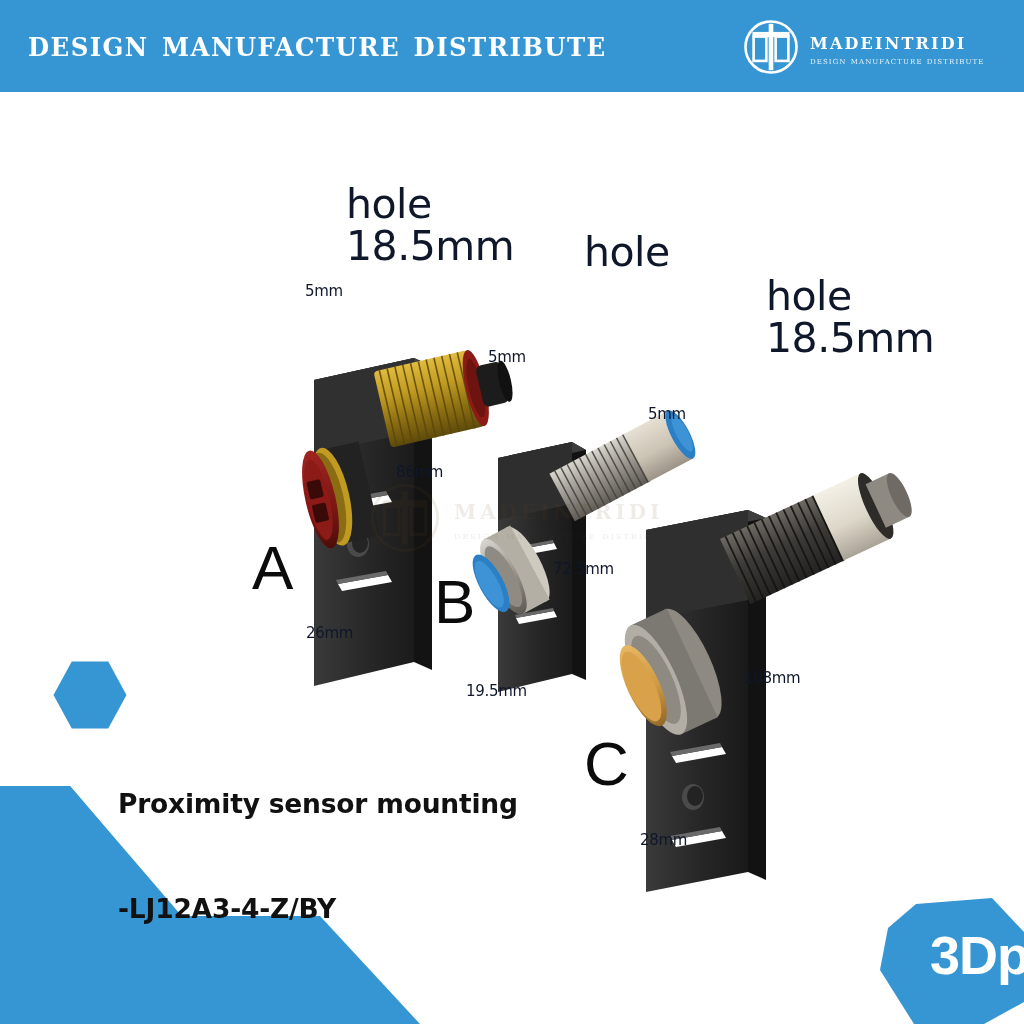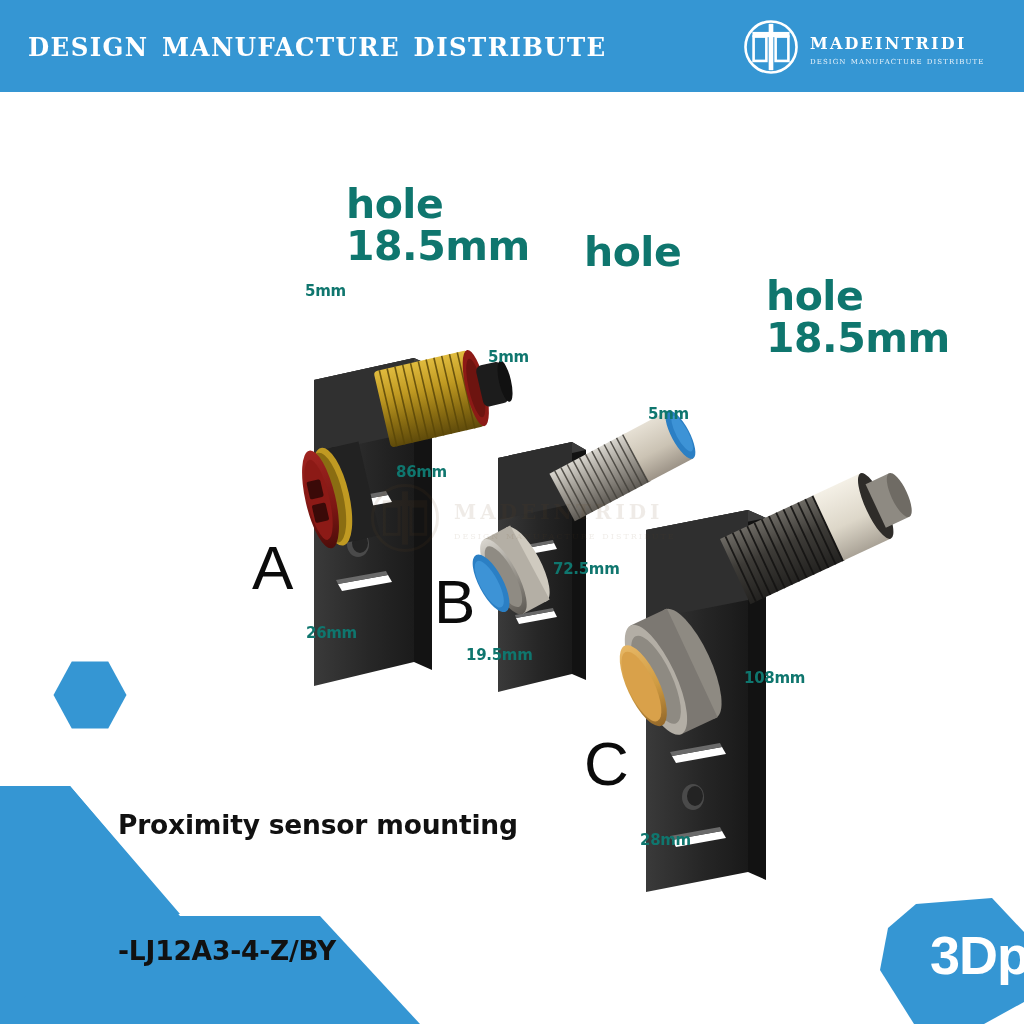--- a/index.html
+++ b/index.html
@@ -125,22 +125,22 @@
     font-variant: small-caps;
     text-transform: lowercase;
     white-space: nowrap;
     line-height: 1;
   }
 
   
   .anno {
     position: absolute;
     font-family: "DejaVu Sans", sans-serif;
-    font-weight: bold;
-    color: #0f766e;
+    font-weight: normal;
+    color: #0f172a;
     white-space: pre;
     line-height: 1.02;
   }
   .hole-label { font-size: 41px; letter-spacing: -0.5px; }
   .dim-label  { font-size: 15px; letter-spacing: -0.3px; }
   .id-label {
     font-family: "Liberation Sans", sans-serif;
     font-weight: normal;
     font-size: 62px;
     color: #0b0b0b;
@@ -150,21 +150,21 @@
   #hole-a { left: 346px; top: 184px; text-align: left; }
   #hole-b { left: 584px; top: 232px; text-align: left; }
   #hole-c { left: 766px; top: 276px; text-align: left; }
 
   
   #dim-a-thk  { left: 305px; top: 284px; }
   #dim-a-len  { left: 396px; top: 465px; }
   #dim-a-wid  { left: 306px; top: 626px; }
   #dim-b-thk  { left: 488px; top: 350px; }
   #dim-b-len  { left: 553px; top: 562px; }
-  #dim-b-wid  { left: 466px; top: 648px; }
+  #dim-b-wid  { left: 466px; top: 684px; }
   #dim-c-thk  { left: 648px; top: 407px; }
   #dim-c-len  { left: 744px; top: 671px; }
   #dim-c-wid  { left: 640px; top: 833px; text-align: center; }
 
   
   #id-a { left: 252px; top: 536px; }
   #id-b { left: 434px; top: 570px; }
   #id-c { left: 584px; top: 732px; }
 
   
@@ -172,21 +172,21 @@
     position: absolute;
     left: 118px; top: 718px;
     font-family: "DejaVu Sans", sans-serif;
     font-weight: bold;
     font-size: 26.5px;
     color: #111111;
     line-height: 1.31;
     letter-spacing: -0.2px;
     white-space: pre;
   }
-  #parts-block div { white-space: pre; margin-top: 21px; }
+  #parts-block div { white-space: pre; }
 
   
   #render-stage {
     position: absolute;
     left: 0; top: 92px;
     width: 1024px; height: 932px;
     pointer-events: none;
   }
   .assembly { position: absolute; }
   #asm-a { left: 236px; top: 170px; width: 300px; height: 470px; }

